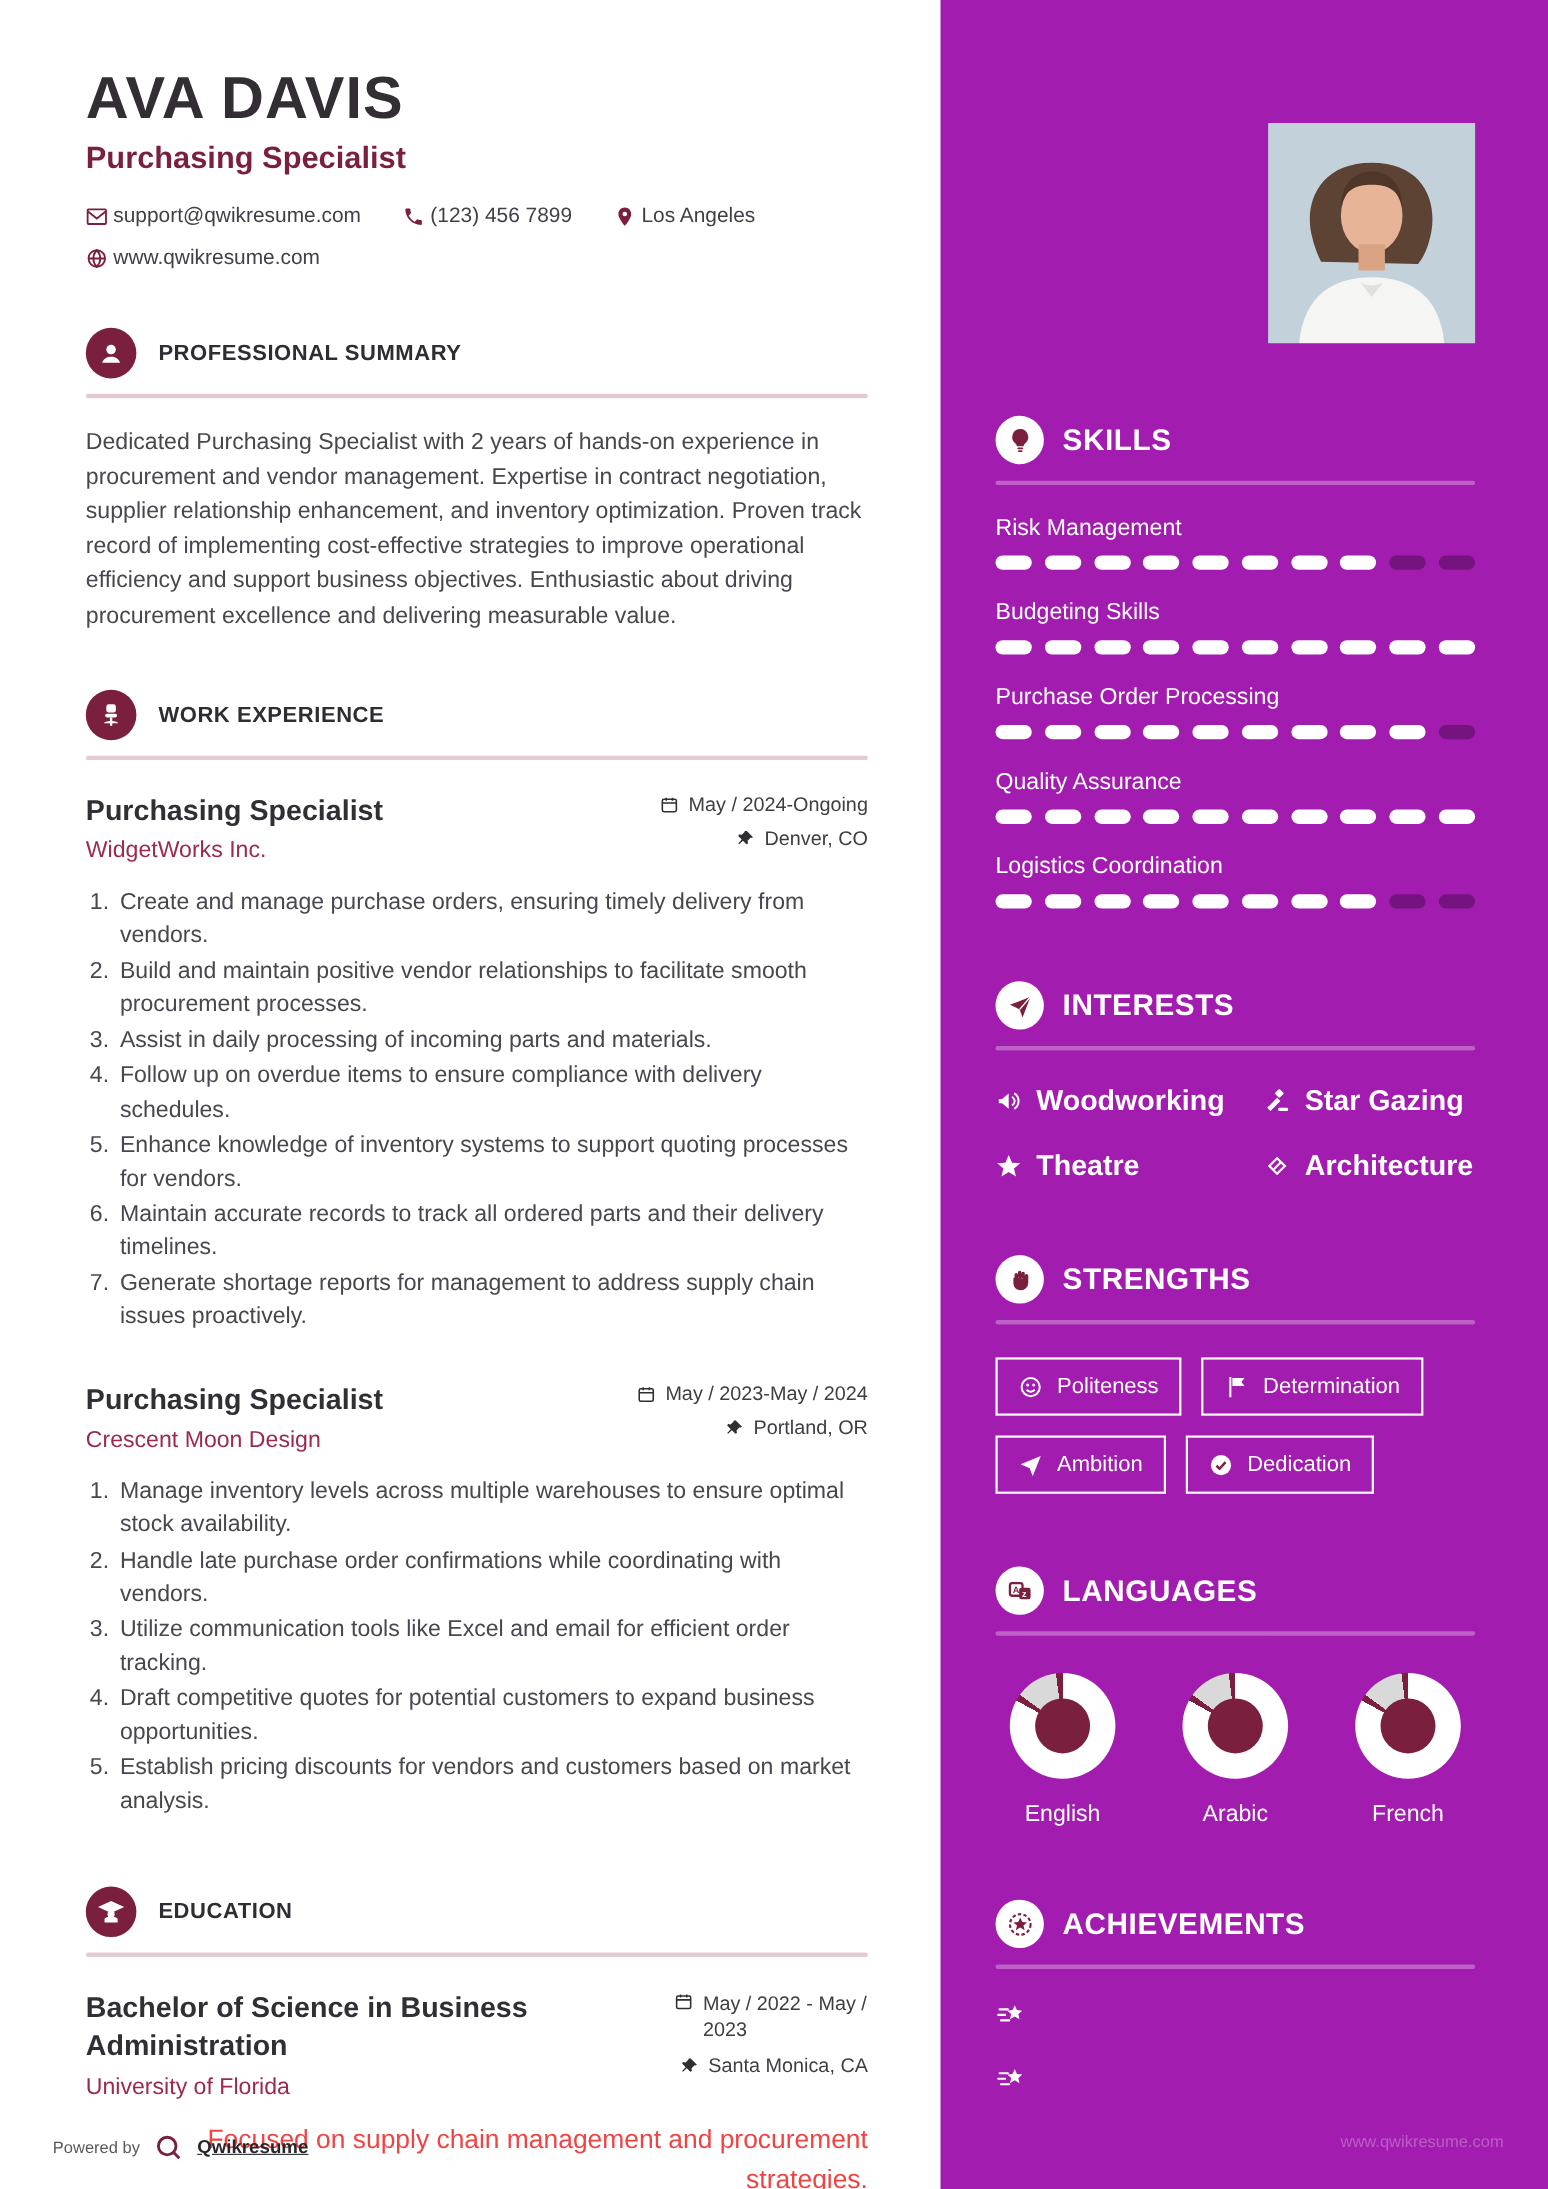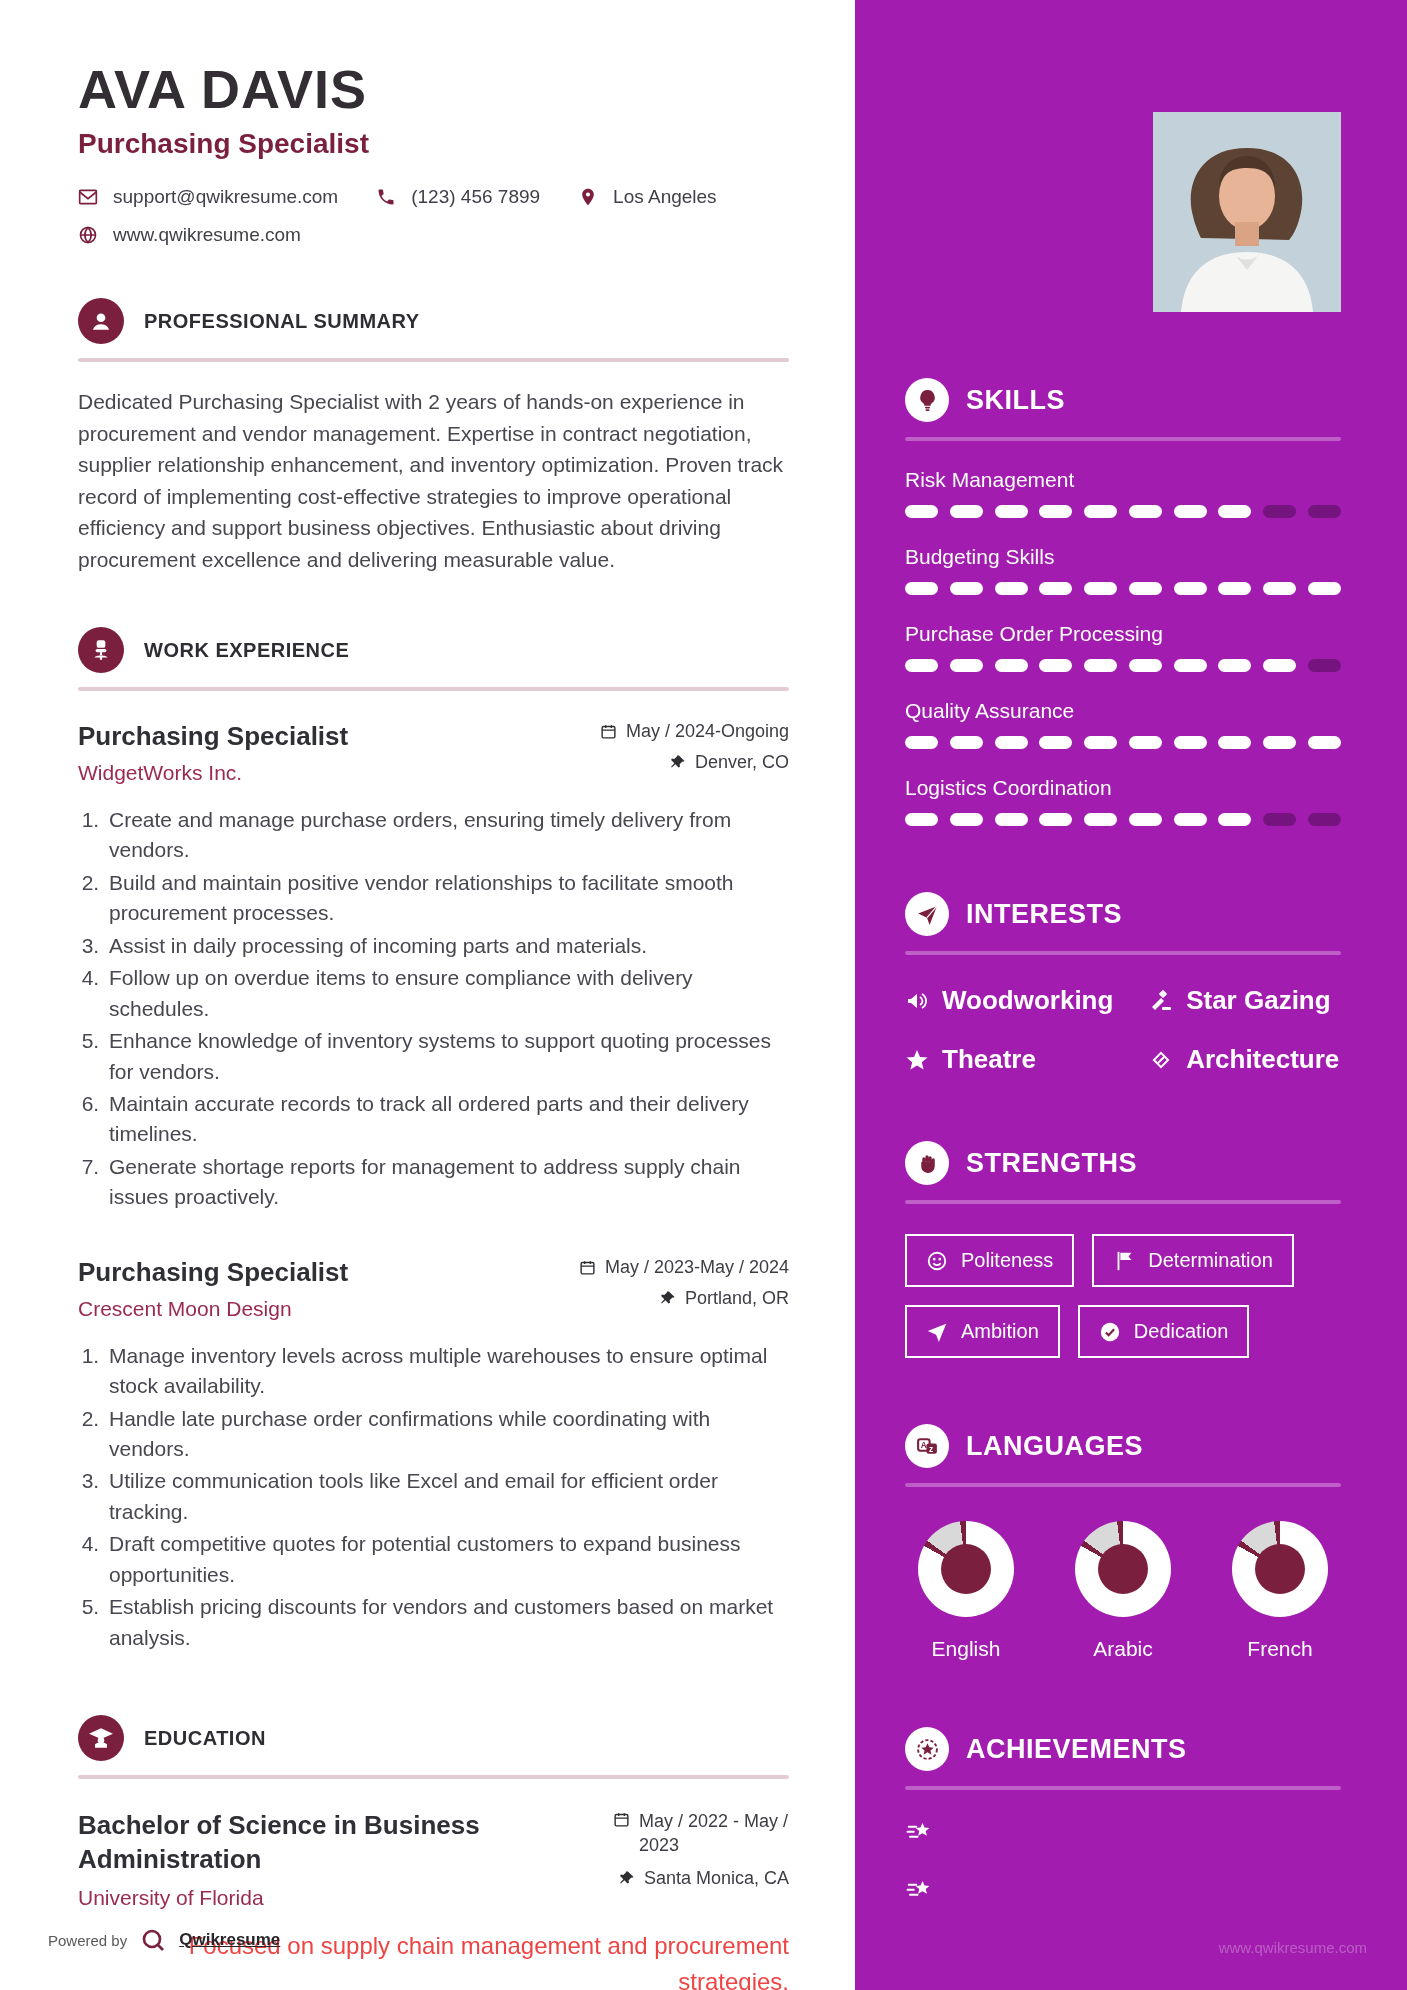--- a/index.html
+++ b/index.html
@@ -4,21 +4,21 @@
 <style>
   * { margin:0; padding:0; box-sizing:border-box; }
   body { background:#888; font-family:"Liberation Sans", sans-serif; }
   .page { width:1407px; height:1990px; margin:0 auto; background:#ffffff; display:flex; position:relative; overflow:hidden; }
 
   
   .left { width:855px; padding:58px 66px 40px 78px; position:relative; }
   .name { font-size:54px; font-weight:700; color:#322e33; letter-spacing:1px; }
   .job-title-main { font-size:28px; font-weight:700; color:#7B1F3E; margin-top:8px; }
   .contact { margin-top:26px; display:flex; flex-wrap:wrap; align-items:center; column-gap:38px; row-gap:16px; font-size:19px; color:#40404a; max-width:640px; }
-  .contact-item { display:flex; align-items:center; gap:15px; }
+  .contact-item { display:flex; align-items:center; gap:5px; }
   .cicon { width:20px; height:20px; flex:0 0 auto; }
   .cicon svg { display:block; width:100%; height:100%; }
 
   .section { margin-top:52px; }
   .sec-head { display:flex; align-items:center; gap:20px; }
   .sec-badge { width:46px; height:46px; border-radius:50%; background:#7B1F3E; display:flex; align-items:center; justify-content:center; flex:0 0 auto; }
   .sec-badge svg { width:26px; height:26px; }
   .sec-title { font-size:20px; font-weight:700; color:#2d2d33; letter-spacing:0.5px; }
   .sec-rule { height:4px; background:#E3CBD4; margin-top:14px; border-radius:2px; }
 
@@ -34,21 +34,21 @@
   .micon { width:17px; height:17px; margin-top:2px; flex:0 0 auto; }
   .micon svg { display:block; width:100%; height:100%; }
   .date-wrap { max-width:150px; text-align:left; line-height:1.35; }
   ol.duties { margin-top:20px; margin-left:27px; }
   ol.duties li { font-size:21px; line-height:1.45; color:#474750; padding-left:4px; margin-bottom:2px; }
 
   .edu-degree { font-size:26px; font-weight:700; color:#2f2f36; max-width:420px; line-height:1.3; }
   .edu-school { font-size:21px; color:#9A2A50; margin-top:9px; }
   .edu-note { font-size:24px; line-height:1.5; color:#ef4444; margin-top:18px;text-align:right; }
 
-  .footer { position:absolute; left:48px; bottom:36px; display:flex; align-items:center; gap:12px;text-align:center; }
+  .footer { position:absolute; left:48px; bottom:24px; display:flex; align-items:center; gap:12px;text-align:center; }
   .powered { font-size:15px; color:#5a5a5a; }
   .brand-logo { width:28px; height:28px; }
   .brand-logo svg { display:block; width:100%; height:100%; }
   .brand-name { font-size:17px; font-weight:700; color:#27272b; text-decoration:underline; }
 
   
   .right { flex:1; background:#a21caf; color:#fff; padding:112px 66px 40px 50px; position:relative; }
   .photo { width:188px; height:200px; margin-left:auto; display:block; background:#c9d6dc; }
   .photo svg { display:block; width:100%; height:100%; }
 

